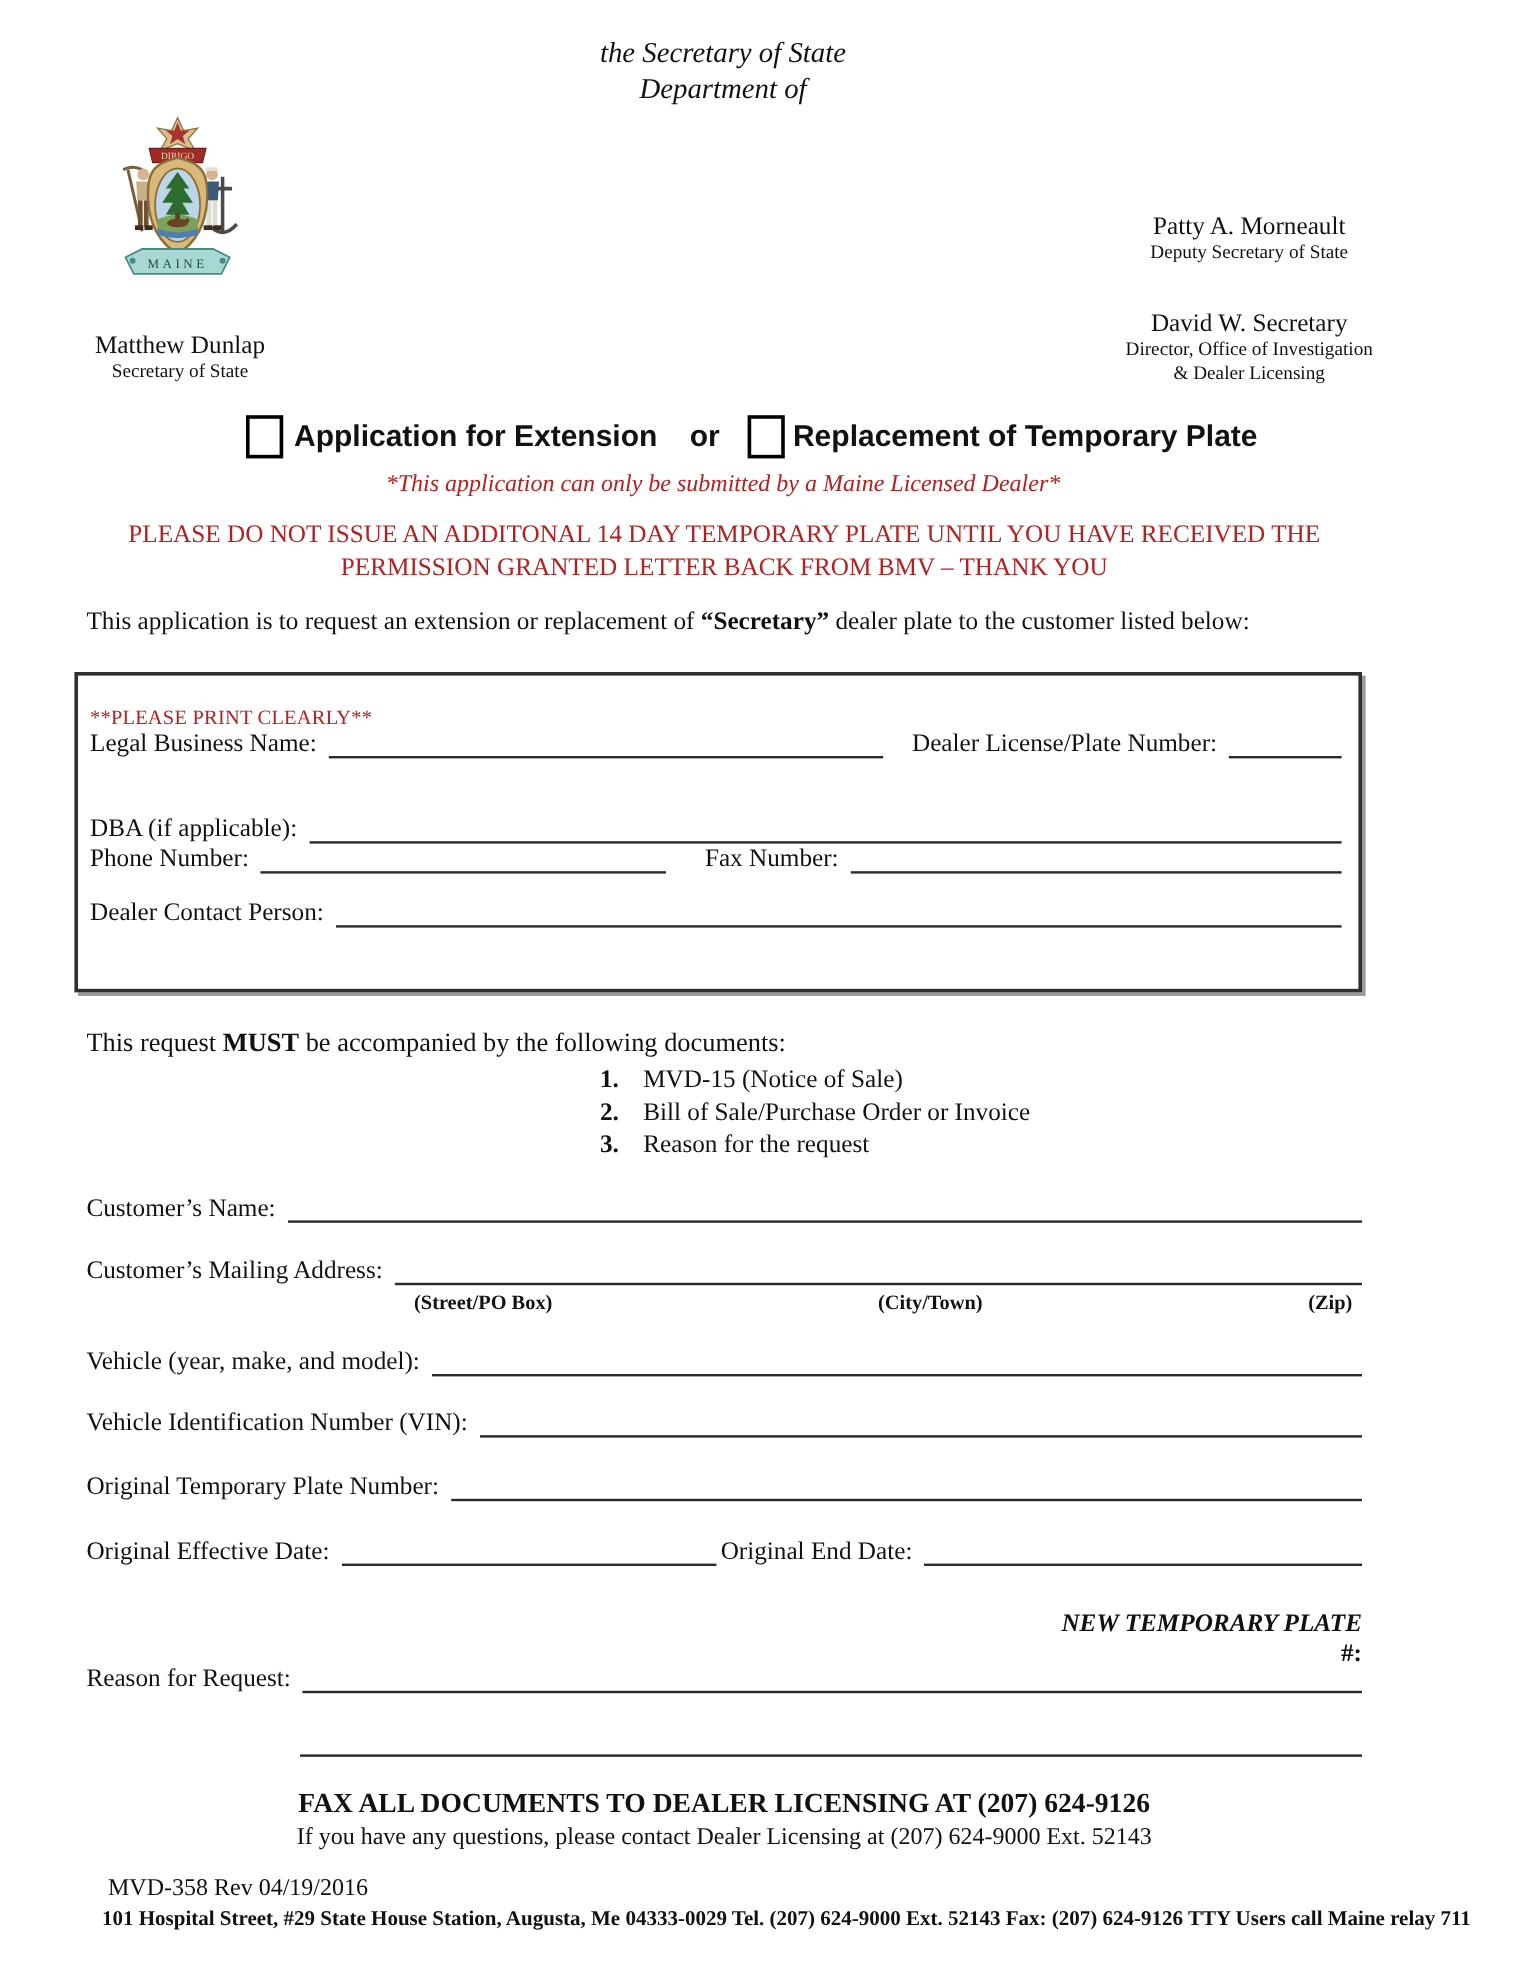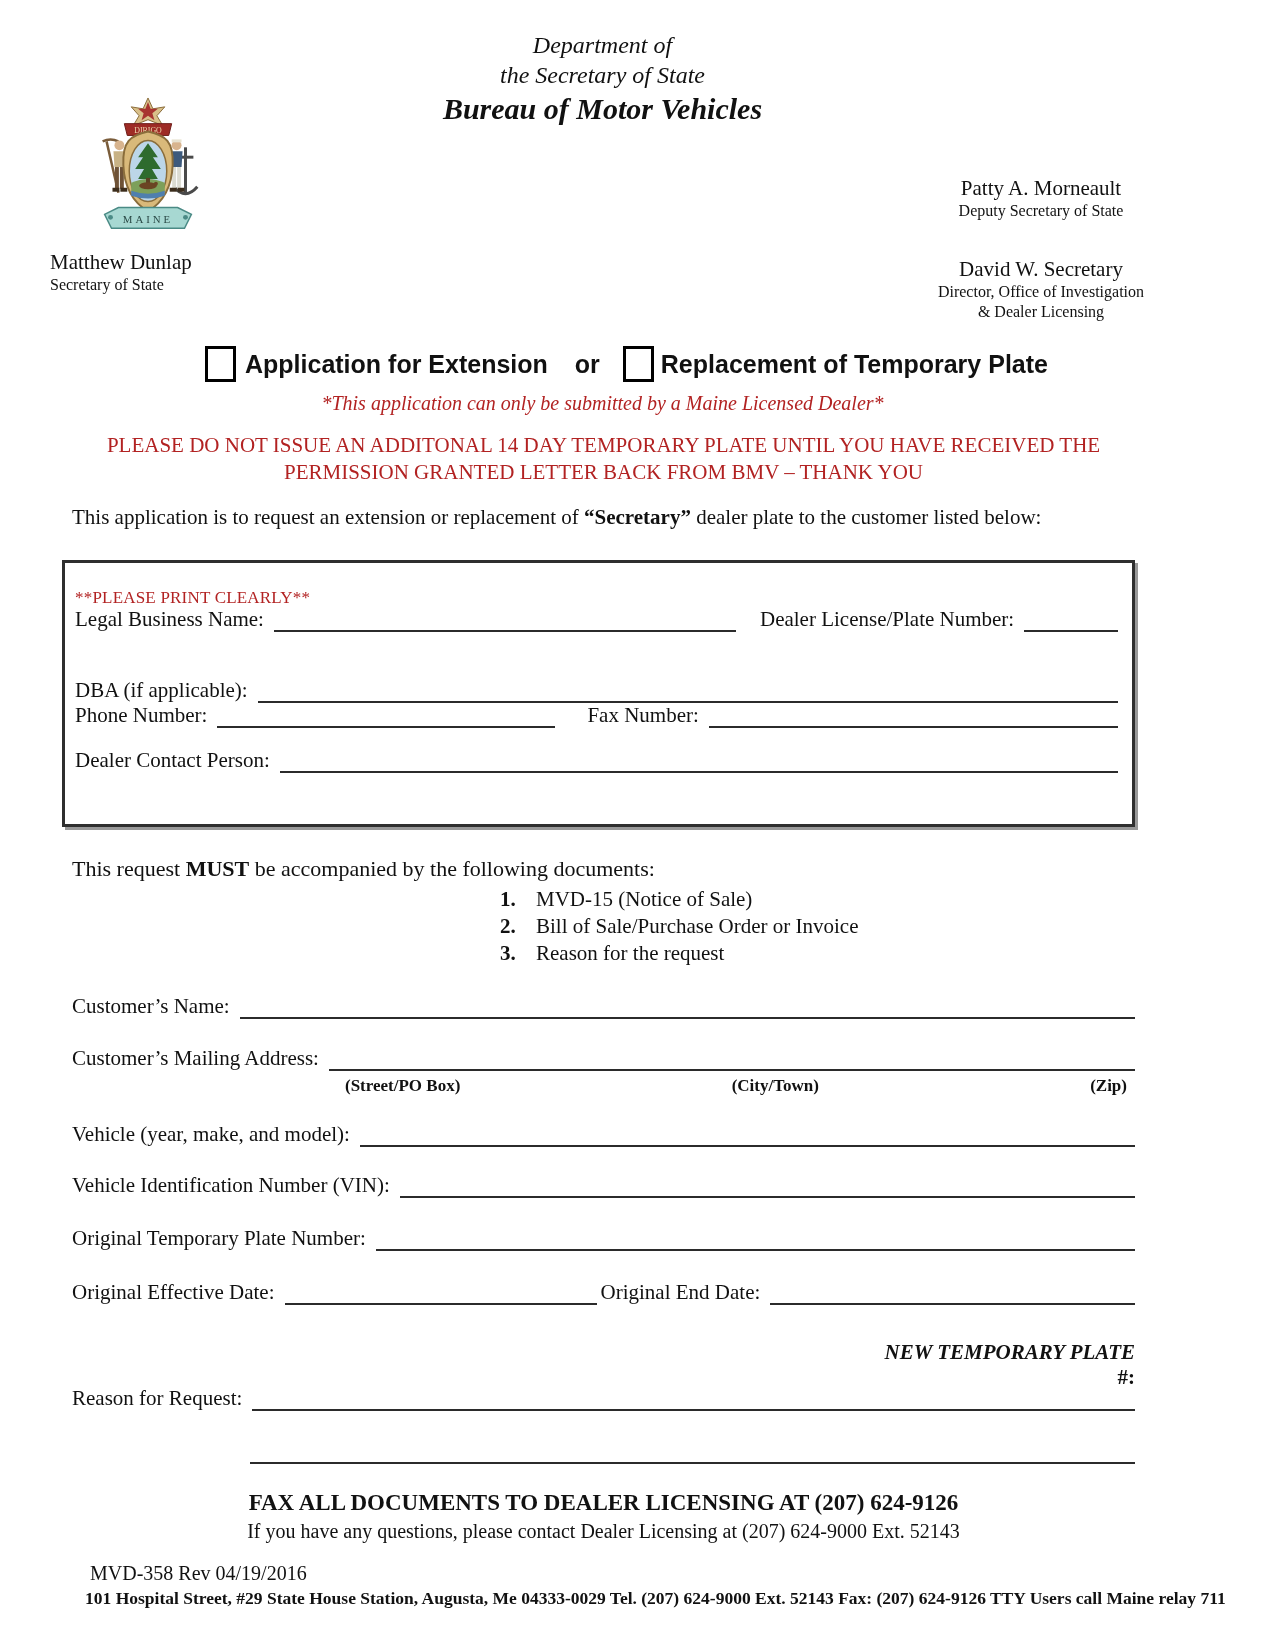--- a/index.html
+++ b/index.html
@@ -8,21 +8,21 @@
   .page {
     position:relative; width:1275px; height:1650px; margin:0 auto;
     background:#fff; font-family:"Liberation Serif", serif; color:var(--ink);
     overflow:hidden;
   }
   
   .dept-block { position:absolute; top:30px; left:0; right:70px; text-align:center; }
   .dept-line { font-style:italic; font-size:24px; line-height:30px; }
   .bureau-line { font-style:italic; font-weight:bold; font-size:30px; line-height:38px; }
   .seal-wrap { position:absolute; top:96px; left:88px; width:120px; height:148px; }
-  .left-official { position:absolute; top:250px; left:50px; width:200px; text-align:left; }
+  .left-official { position:absolute; top:275px; left:50px; width:200px; text-align:center; }
   .official-name { font-size:21px; line-height:25px; }
   .official-title { font-size:16px; line-height:20px; }
   .right-officials { position:absolute; top:176px; right:104px; width:260px; text-align:center; }
   .right-officials .block2 { margin-top:36px; }
   
   .r-title { position:absolute; top:346px; left:205px; display:flex; align-items:center;
              font-family:"Liberation Sans", sans-serif; font-weight:bold; font-size:25px; }
   .chk { width:31px; height:36px; border:3px solid #000; background:#fff; flex:0 0 auto; }
   .t-opt1 { margin-left:9px; }
   .t-or   { margin-left:27px; }
@@ -74,23 +74,22 @@
   .r-questions { position:absolute; top:1520px; left:72px; right:140px; text-align:center; font-size:20px; }
   .r-mvd { position:absolute; top:1562px; left:90px; font-size:20px; }
   .r-address { position:absolute; top:1588px; left:85px; right:40px; font-weight:bold; font-size:17.5px; white-space:nowrap; }
 </style>
 </head>
 <body>
 
 <div class="page">
 
   <div class="dept-block">
+    <div class="dept-line">the Secretary of State</div>
     <div class="dept-line">Department of</div>
-    <div class="dept-line">the Secretary of State</div>
-    <div class="bureau-line">Bureau of Motor Vehicles</div>
   </div>
 
   <div class="seal-wrap">
     <svg viewBox="0 0 120 150" width="120" height="148">
 
       <polygon points="60,2 65,13 77,11 69,20 75,30 60,24 45,30 51,20 43,11 55,13" fill="#d9c08a" stroke="#8a6d3b" stroke-width="1"></polygon>
       <polygon points="60,6 62.6,13 70,13 64.4,17.5 66.5,24.5 60,20 53.5,24.5 55.6,17.5 50,13 57.4,13" fill="#a83430"></polygon>
 
       <path d="M36 28 L84 28 L81 40 L39 40 Z" fill="#9e2b25" stroke="#6e1d1a" stroke-width="1"></path>
       <text x="60" y="37" font-size="8" fill="#f0dcb0" text-anchor="middle" font-family="Liberation Serif, serif">DIRIGO</text>

